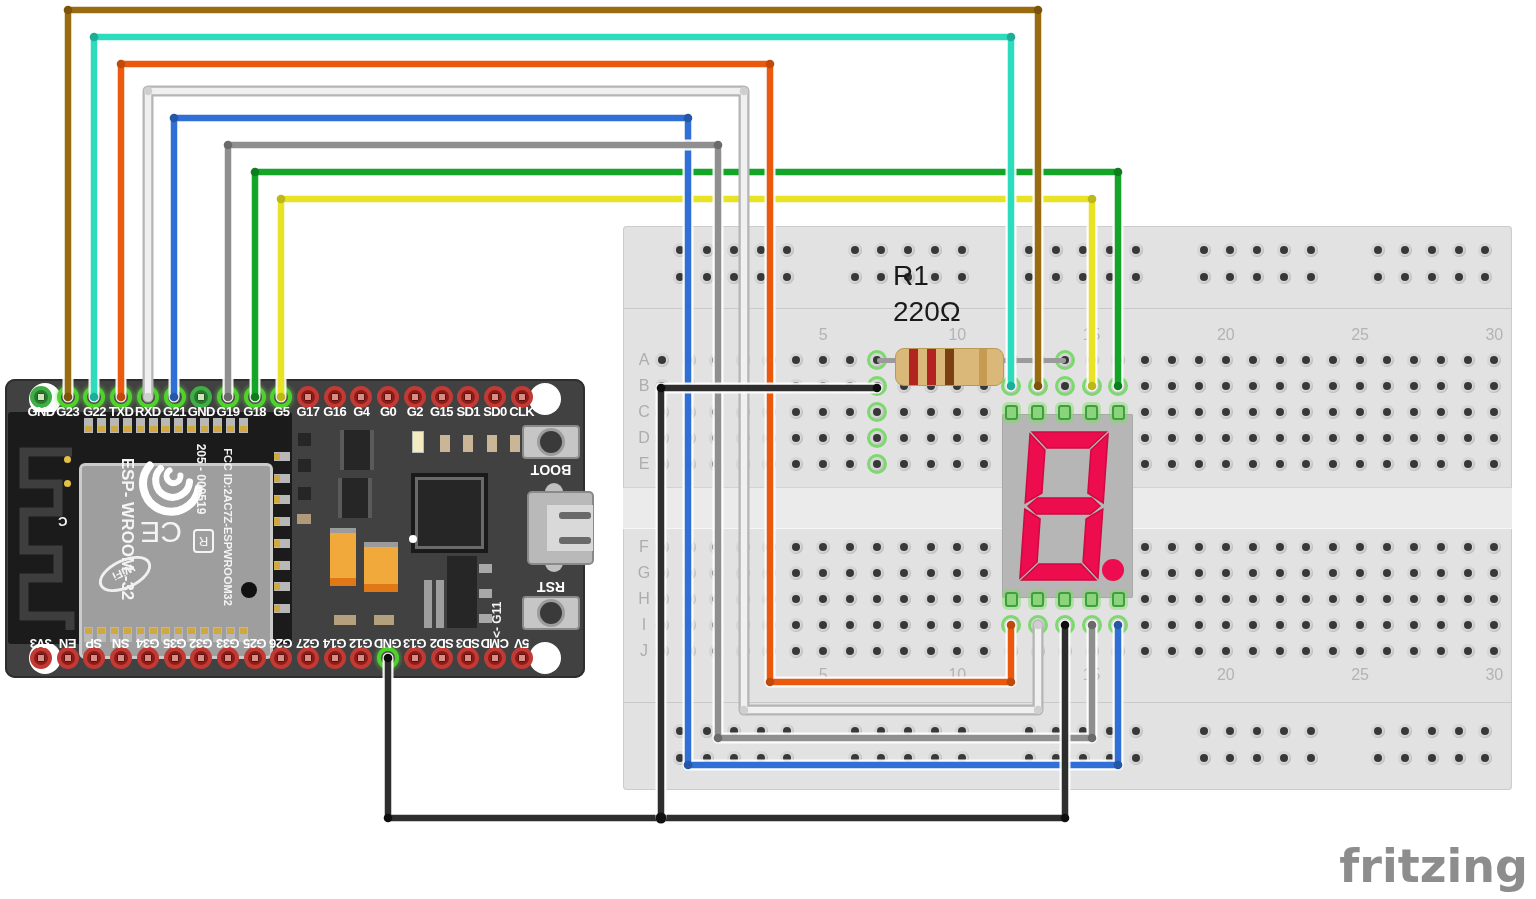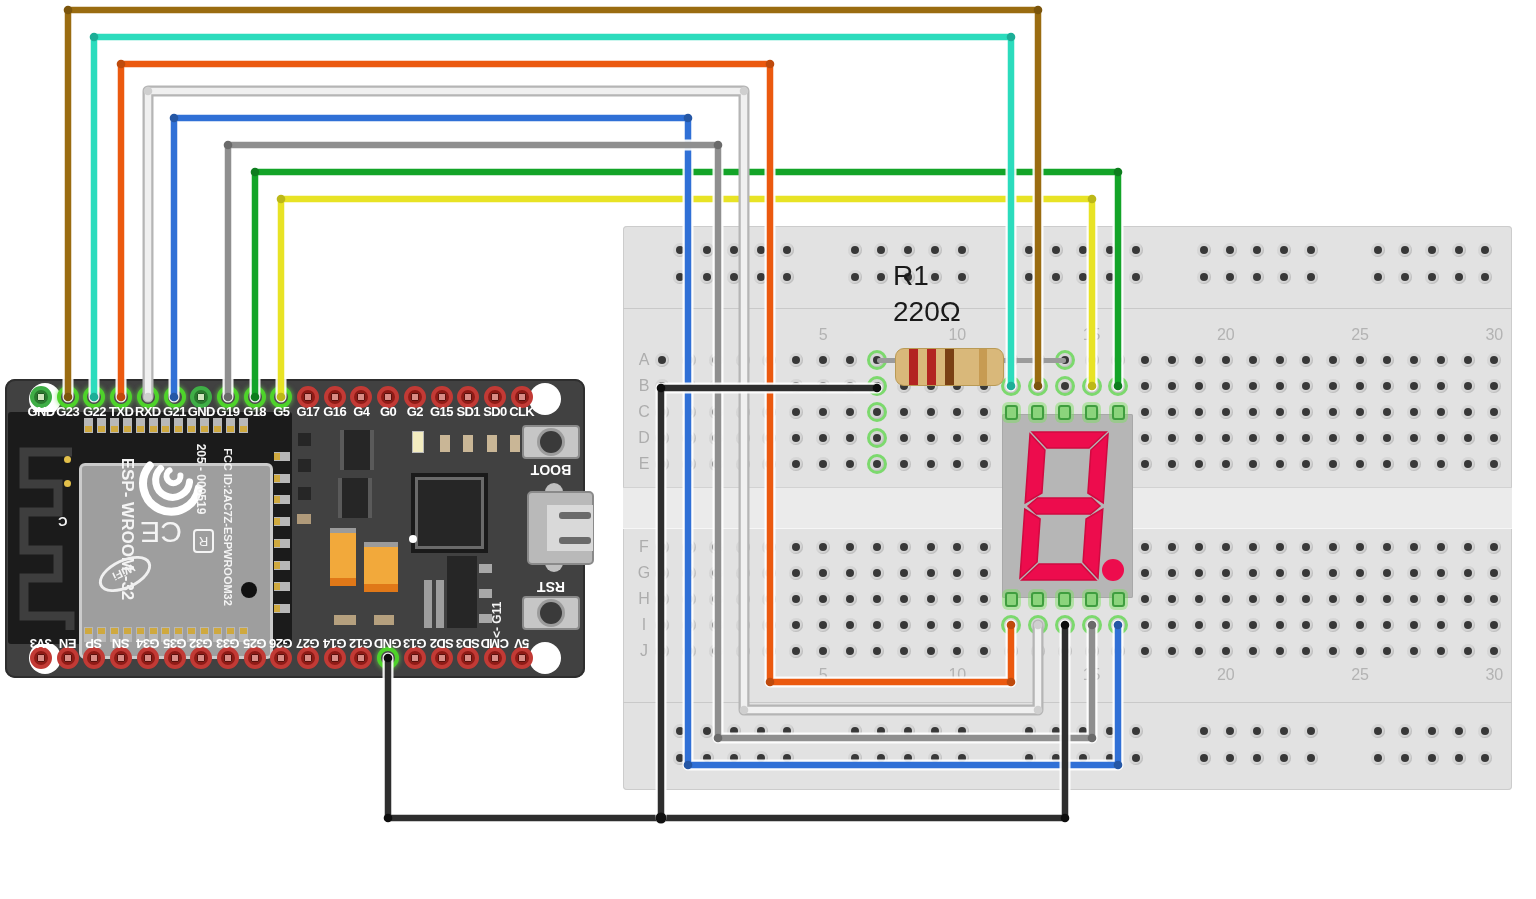--- a/index.html
+++ b/index.html
@@ -1806,13 +1806,14 @@
       <circle cx="1065" cy="818" r="4.3" fill="#0e0e0e"></circle>
       <circle cx="1065" cy="625" r="4.3" fill="#0e0e0e"></circle>
       <polyline points="661,818 661,388 877,388" fill="none" stroke="rgba(255,255,255,0.92)" stroke-width="11" stroke-linecap="round" stroke-linejoin="round"></polyline>
       <polyline points="661,818 661,388 877,388" fill="none" stroke="#2e2e2e" stroke-width="6.5" stroke-linecap="round" stroke-linejoin="round"></polyline>
       <circle cx="661" cy="818" r="4.3" fill="#0e0e0e"></circle>
       <circle cx="661" cy="388" r="4.3" fill="#0e0e0e"></circle>
       <circle cx="877" cy="388" r="4.3" fill="#0e0e0e"></circle>
       <circle cx="661" cy="818" r="5.5" fill="#111111"></circle>
     </svg>
 
+  <div id="logo" class="abs">fritzing</div>
 </div>
 
 </body></html>

